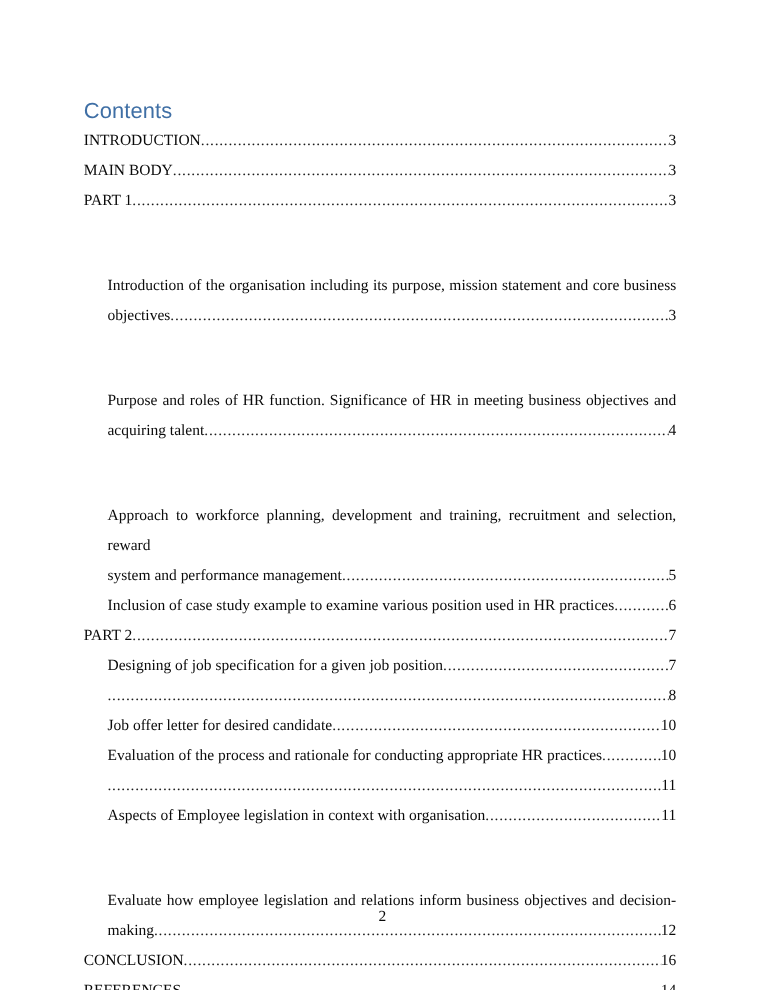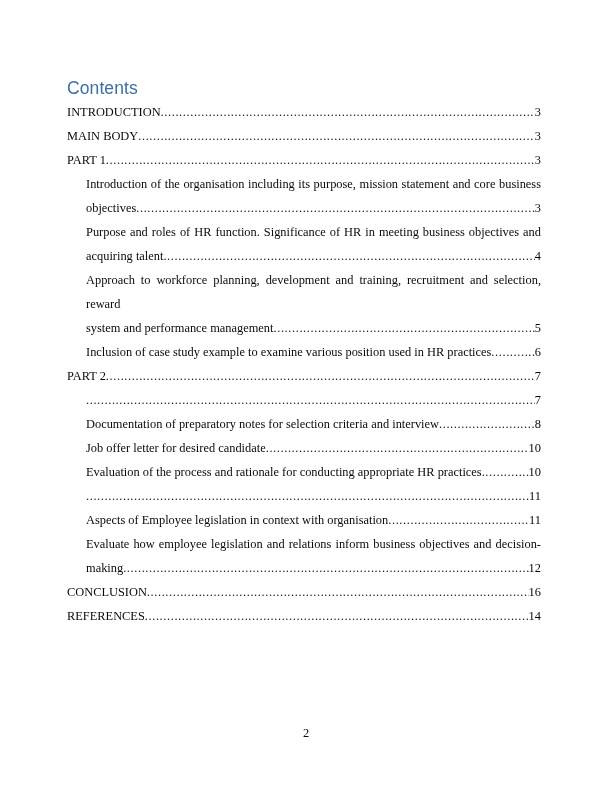--- a/index.html
+++ b/index.html
@@ -94,20 +94,21 @@
     white-space: pre;
     text-align: right;
   }
 
   
   .wrap-line {
     display: block;
     text-align: justify;
     text-align-last: justify;
     width: 100%;
+    margin-top: 44px;
   }
 
   #footer-page {
     position: absolute;
     left: 0;
     top: 726px;
     width: 612px;
     text-align: center;
     font-size: 12.4px;
     color: #0a0a0a;
@@ -194,29 +195,29 @@
             <div class="lead-row">
               <span class="lead-text">PART 2</span>
               <span class="leader">............................................................................................................................................................................................................................................................................................................</span>
               <span class="page-num">7</span>
             </div>
           </div>
         </div>
         <div class="toc-entry level-2">
           <div class="entry-inner">
             <div class="lead-row">
+              <span class="lead-text">Designing of job specification for a given job position</span>
               <span class="leader">............................................................................................................................................................................................................................................................................................................</span>
               <span class="page-num">7</span>
             </div>
           </div>
         </div>
         <div class="toc-entry level-2">
           <div class="entry-inner">
             <div class="lead-row">
-              <span class="lead-text">Documentation of preparatory notes for selection criteria and interview</span>
               <span class="leader">............................................................................................................................................................................................................................................................................................................</span>
               <span class="page-num">8</span>
             </div>
           </div>
         </div>
         <div class="toc-entry level-2">
           <div class="entry-inner">
             <div class="lead-row">
               <span class="lead-text">Job offer letter for desired candidate</span>
               <span class="leader">............................................................................................................................................................................................................................................................................................................</span>

